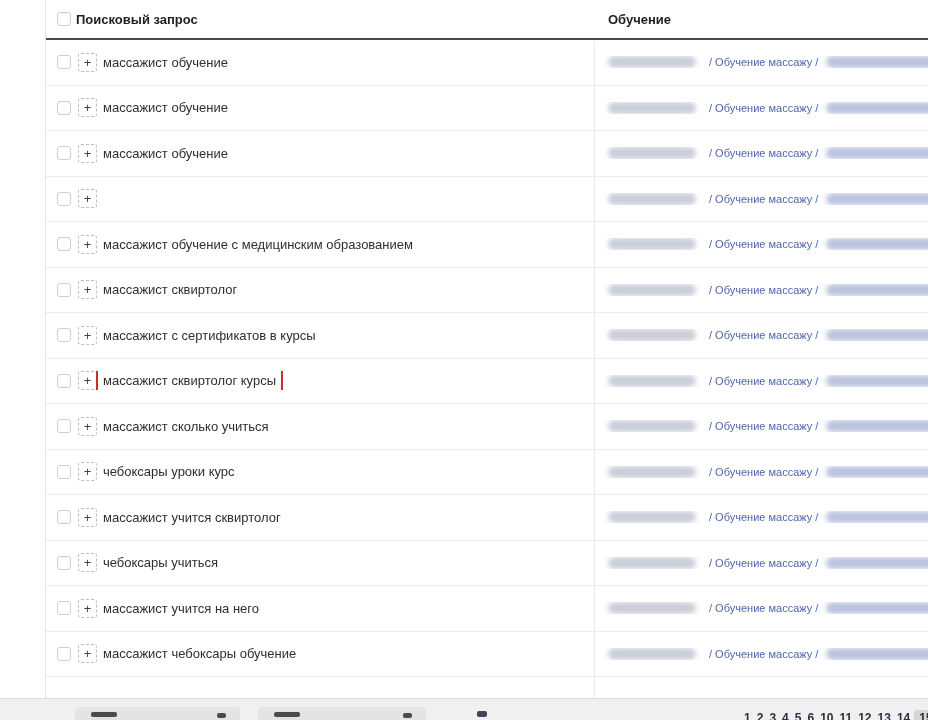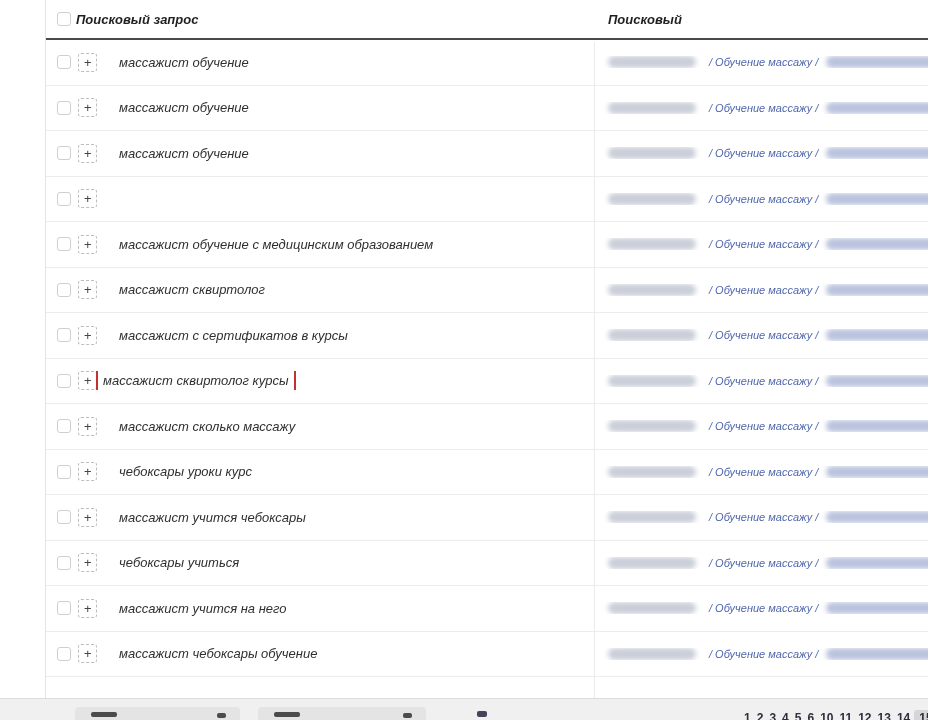--- a/index.html
+++ b/index.html
@@ -2,40 +2,40 @@
 <html><head>
 <meta charset="utf-8">
 <style>
   * { box-sizing: border-box; margin: 0; padding: 0; }
   html,body { background:#ffffff; }
   body { font-family: "Liberation Sans", sans-serif; }
   .page { position:relative; width:928px; height:720px; overflow:hidden; background:#fff; }
 
   
   .table { position:absolute; left:45px; top:0; width:883px; height:698px;
-           border-left:1px solid #e3e3e3; background:#fff;font-style:italic; }
+           border-left:1px solid #e3e3e3; background:#fff; }
   .col-divider { position:absolute; left:548px; top:42px; bottom:0; width:1px; background:#ebebeb; }
 
   .thead { display:flex; height:40px; align-items:center; border-bottom:2px solid #4a4a4a; }
   .th-query { width:548px; display:flex; align-items:center; padding-left:11px; }
   .th-camp  { flex:1; padding-left:14px; }
   .th-label { font-size:13px; font-weight:bold; color:#1f1f1f; margin-left:5px; }
   .th-camp .th-label { margin-left:0; }
 
   
   .row { display:flex; height:45.5px; align-items:center; border-bottom:1px solid #ededed; }
   .qcell { width:548px; display:flex; align-items:center; padding-left:11px; overflow:hidden; }
   .ccell { flex:1; display:flex; align-items:center; padding-left:14px; overflow:hidden; white-space:nowrap; }
 
   .cb { width:14px; height:14px; border:1px solid #cfcfcf; border-radius:3px; background:#fff;
         flex:none; cursor:pointer; }
   .plus { width:19px; height:19px; margin-left:7px; flex:none; border:1px dashed #bdbdbd;
           border-radius:3px; color:#444; font-size:13px; line-height:17px; text-align:center;
           cursor:pointer; background:#fff; }
-  .query { margin-left:22px; font-size:13px; color:#2f2f2f; white-space:nowrap; }
+  .query { margin-left:6px; font-size:13px; color:#2f2f2f; white-space:nowrap; }
   .query.hl { border:2px solid #c5312d; padding:2px 5px 3px; margin:-4px 8px -5px -1px; }
 
   .redact { display:inline-block; height:12px; border-radius:6px; flex:none;
             filter:blur(2.5px); }
   .redact.r1 { width:88px;  background:#a7aebf; opacity:.6; margin-right:13px; }
   .redact.r2 { width:150px; background:#8f9fc9; opacity:.62; margin-left:8px; }
   .clink { font-size:11px; color:#4f66ac; text-decoration:none; white-space:nowrap; cursor:pointer; }
 
   
   .footer { position:absolute; left:0; right:0; top:698px; height:22px;
@@ -59,21 +59,21 @@
 
 <div class="page">
 
   <div class="table">
     <div class="thead">
       <div class="th-query">
         <span class="cb"></span>
         <span class="th-label">Поисковый запрос</span>
       </div>
       <div class="th-camp">
-        <span class="th-label">Поисковый</span>
+        <span class="th-label">Обучение</span>
       </div>
     </div>
     <div id="rows">
         <div class="row">
           <div class="qcell">
             <span class="cb"></span>
             <span class="plus">+</span>
             <span class="query">массажист обучение</span>
           </div>
           <div class="ccell">
@@ -162,21 +162,21 @@
           <div class="ccell">
             <span class="redact r1"></span>
             <span class="clink">/ Обучение массажу /</span>
             <span class="redact r2"></span>
           </div>
         </div>
         <div class="row">
           <div class="qcell">
             <span class="cb"></span>
             <span class="plus">+</span>
-            <span class="query">массажист сколько массажу</span>
+            <span class="query">массажист сколько учиться</span>
           </div>
           <div class="ccell">
             <span class="redact r1"></span>
             <span class="clink">/ Обучение массажу /</span>
             <span class="redact r2"></span>
           </div>
         </div>
         <div class="row">
           <div class="qcell">
             <span class="cb"></span>
@@ -186,21 +186,21 @@
           <div class="ccell">
             <span class="redact r1"></span>
             <span class="clink">/ Обучение массажу /</span>
             <span class="redact r2"></span>
           </div>
         </div>
         <div class="row">
           <div class="qcell">
             <span class="cb"></span>
             <span class="plus">+</span>
-            <span class="query">массажист учится чебоксары</span>
+            <span class="query">массажист учится сквиртолог</span>
           </div>
           <div class="ccell">
             <span class="redact r1"></span>
             <span class="clink">/ Обучение массажу /</span>
             <span class="redact r2"></span>
           </div>
         </div>
         <div class="row">
           <div class="qcell">
             <span class="cb"></span>

